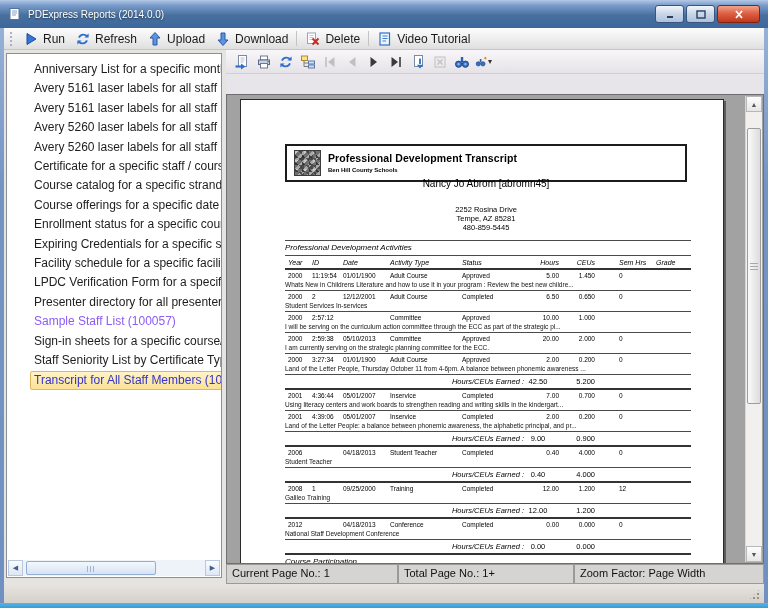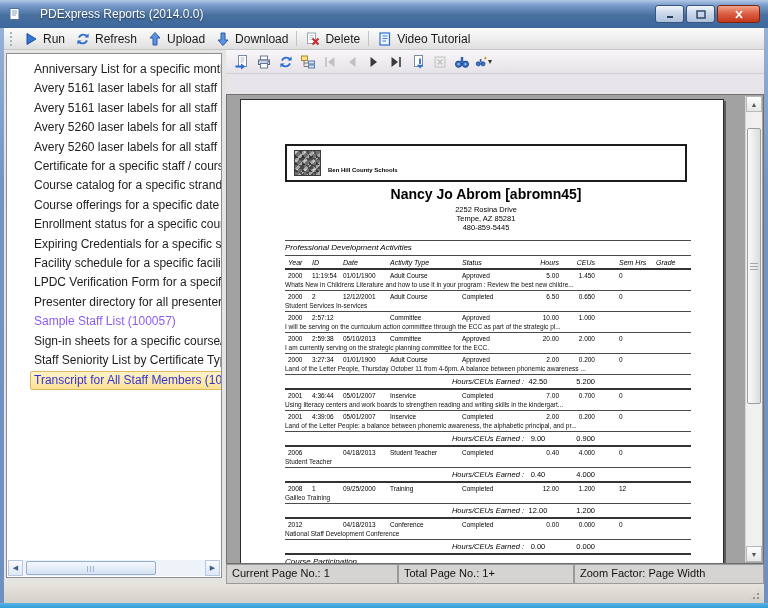--- a/index.html
+++ b/index.html
@@ -8,21 +8,21 @@
 
   
   .edge-left,.edge-right{position:absolute;top:0;bottom:0;width:4px;background:linear-gradient(180deg,#9db6da,#7495c4 30%,#6f90c0)}
   .edge-left{left:0}.edge-right{right:0}
   .edge-bottom{position:absolute;left:0;right:0;bottom:0;height:5px;background:linear-gradient(180deg,#5fb2e2,#2f9fd8)}
 
   
   .titlebar{position:absolute;left:0;right:0;top:0;height:28px;
     background:linear-gradient(180deg,#b4c9e6 0%,#7b9dcc 18%,#47709f 55%,#3d679c 100%);
     display:flex;align-items:center;padding:0 8px;color:#fff}
-  .title-text{font-size:12px;margin-left:18px;text-shadow:0 1px 2px rgba(0,0,0,.55);white-space:nowrap}
+  .title-text{font-size:10px;margin-left:6px;text-shadow:0 1px 2px rgba(0,0,0,.55);white-space:nowrap}
   .winbtns{margin-left:auto;display:flex;gap:2px}
   .wbtn{height:18px;border:1px solid #39547e;border-radius:3px;display:flex;align-items:center;justify-content:center;
     background:linear-gradient(180deg,#f2f6fb,#ccd8ea 45%,#aec2dc)}
   .wbtn.minmax{width:29px}
   .wbtn.close{width:43px;background:linear-gradient(180deg,#f0a58c,#dd6247 45%,#c2371b);border-color:#7e2410}
 
   
   .app-toolbar{position:absolute;left:4px;right:4px;top:28px;height:22px;
     background:linear-gradient(180deg,#fcfcfc,#ececec 60%,#dedede);border-bottom:1px solid #c6c6c6;
     display:flex;align-items:center;padding-left:5px;font-size:12px;color:#1a1a1a}
@@ -75,21 +75,21 @@
   .page{position:absolute;left:13px;top:4px;width:484px;height:482px;background:#fff;border:1px solid #2b2b2b;
     box-shadow:2px 2px 0 rgba(35,35,35,.55);color:#000}
   .r-headerbox{position:absolute;left:44px;top:44px;width:402px;height:38px;border:2px solid #1c1c1c}
   .r-logo{position:absolute;left:7px;top:4px;width:27px;height:26px;border:1px solid #3c3c3c;
     background:
       linear-gradient(45deg,rgba(40,40,40,.8) 25%,transparent 25%,transparent 75%,rgba(60,60,60,.8) 75%) 0 0/7px 7px,
       linear-gradient(135deg,#c8c8c8 20%,#707070 20%,#707070 45%,#a8a8a8 45%,#a8a8a8 70%,#4a4a4a 70%) 0 0/9px 9px,#8a8a8a}
   .r-title{position:absolute;left:41px;top:6px;font-size:10.5px;font-weight:bold;letter-spacing:.1px}
   .r-org{position:absolute;left:41px;top:21px;font-size:6px;font-weight:bold}
   .r-center{position:absolute;left:40px;width:410px;text-align:center;white-space:nowrap}
-  .r-name{top:86px;font-size:14px;font-weight:bold}
+  .r-name{top:78px;font-size:10px;font-weight:normal}
   .r-a1{top:105px;font-size:7.5px}
   .r-a2{top:114px;font-size:7.5px}
   .r-a3{top:123px;font-size:7.5px}
   .r-body{position:absolute;left:44px;top:139px;width:406px}
   .rline{border-top:1px solid #4a4a4a;margin:1px 0}
   .rline.thick{border-top:2px solid #333;margin:0 0 1px}
   .r-sectitle{font-size:8px;font-style:italic;height:12px;line-height:12px}
   .rhead{position:relative;height:11px;font-size:7px;font-style:italic}
   .rhead span{position:absolute;top:0;line-height:11px}
   .rrow{position:relative;height:9px;font-size:6.5px}
@@ -320,20 +320,21 @@
           <path d="M12.2 2.8h3.2M13.8 1.2v3.2" stroke="#cc8a00" stroke-width="1.3"></path>
         </svg>
         <span class="caret">▾</span>
       </span>
     </div>
   <div class="canvas">
 
     <div class="page">
       <div class="r-headerbox">
         <span class="r-logo"></span>
+        <span class="r-title">Professional Development Transcript</span>
         <span class="r-org">Ben Hill County Schools</span>
       </div>
       <div class="r-center r-name">Nancy Jo Abrom [abromn45]</div>
       <div class="r-center r-a1">2252 Rosina Drive</div>
       <div class="r-center r-a2">Tempe, AZ 85281</div>
       <div class="r-center r-a3">480-859-5445</div>
 
       <div class="r-body">
         <div class="rline"></div>
         <div class="r-sectitle">Professional Development Activities</div>

